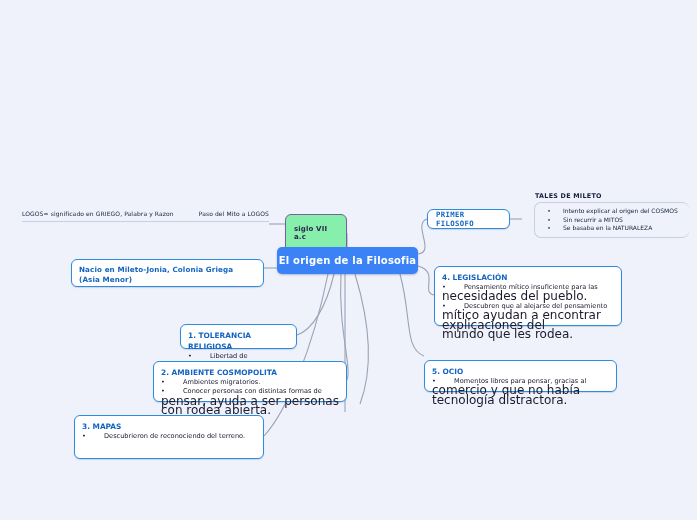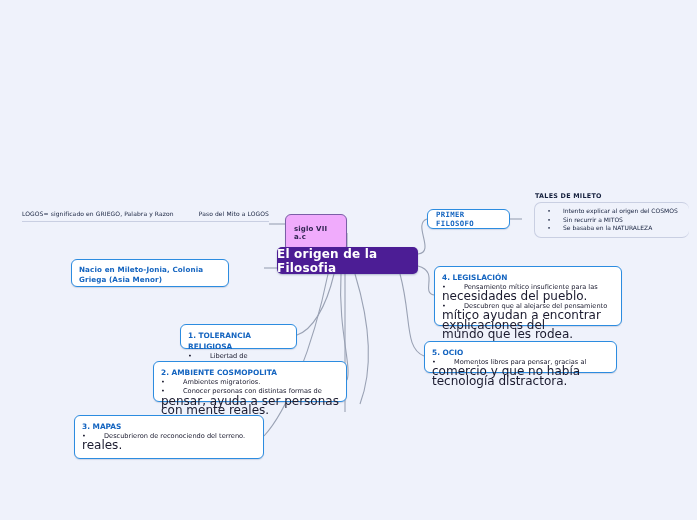--- a/index.html
+++ b/index.html
@@ -29,42 +29,42 @@
     position: absolute;
     box-sizing: border-box;
   }
 
   
   .root {
     left: 277px;
     top: 247px;
     width: 141px;
     height: 27px;
-    background: #4c1d95;
+    background: #3b82f6;
     border-radius: 5px;
     color: #ffffff;
-    font-size: 12px;
+    font-size: 10px;
     font-weight: bold;
     letter-spacing: 0.2px;
     display: flex;
     align-items: center;
     justify-content: center;
     box-shadow: 0 1px 2px rgba(60,80,120,0.35);
   }
 
   
   .box {
     background: #ffffff;
     border: 1.3px solid #2c8ce0;
     border-radius: 6px;
     box-shadow: 0 1px 1px rgba(90,110,150,0.22);
     padding: 5px 7px;
   }
   .box-purple {
-    background: #f0abfc;
+    background: #86efac;
     border: 1.3px solid #7b5fa6;
     border-radius: 6px;
     box-shadow: 0 1px 1px rgba(90,110,150,0.25);
     padding: 18px 8px;
     display: flex;
     align-items: center;
     justify-content: center;
   }
 
   .title-blue {
@@ -158,21 +158,21 @@
   }
   .tales-li .dot {
     display: inline-block;
     width: 28px;
     text-align: center;
   }
 
   #n-nacio {
     left: 71px;
     top: 259px;
-    width: 158px;
+    width: 193px;
     height: 28px;
   }
 
   #n-tol {
     left: 180px;
     top: 324px;
     width: 117px;
     height: 25px;
   }
 
@@ -192,21 +192,21 @@
 
   #n-legis {
     left: 434px;
     top: 266px;
     width: 188px;
     height: 60px;
   }
 
   #n-ocio {
     left: 424px;
-    top: 341px;
+    top: 360px;
     width: 193px;
     height: 32px;
   }
 
   
   .strip {
     position: absolute;
     left: 22px;
     top: 210px;
     width: 247px;
@@ -307,29 +307,28 @@
   </div>
 
   <div class="node box" id="n-cosmo">
     <div class="title-strong">2. AMBIENTE COSMOPOLITA</div>
     <div class="bullet-line">
       <span class="bt">•</span><span>Ambientes migratorios.</span>
     </div>
     <div class="bullet-line">
       <span class="bt">•</span><span>Conocer personas con distintas formas de</span>
     </div>
-    <div class="body-text">pensar, ayuda a ser personas con mente reales.</div>
+    <div class="body-text">pensar, ayuda a ser personas con rodea abierta.</div>
   </div>
 
   <div class="node box" id="n-mapas">
     <div class="title-strong">3. MAPAS</div>
     <div class="bullet-line">
       <span class="bt">•</span><span>Descubrieron de reconociendo del terreno.</span>
     </div>
-    <div class="body-text">reales.</div>
   </div>
 
   <div class="node box" id="n-legis">
     <div class="title-strong">4. LEGISLACIÓN</div>
     <div class="bullet-line">
       <span class="bt">•</span><span>Pensamiento mítico insuficiente para las</span>
     </div>
     <div class="body-text">necesidades del pueblo.</div>
     <div class="bullet-line">
       <span class="bt">•</span><span>Descubren que al alejarse del pensamiento</span>

